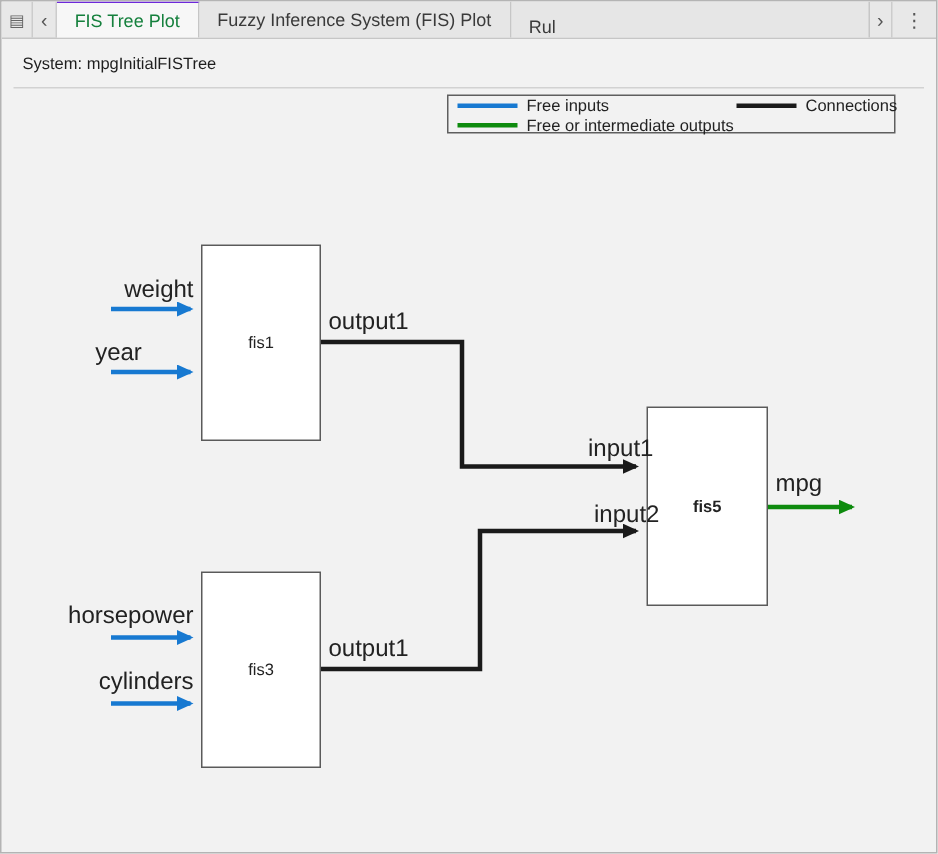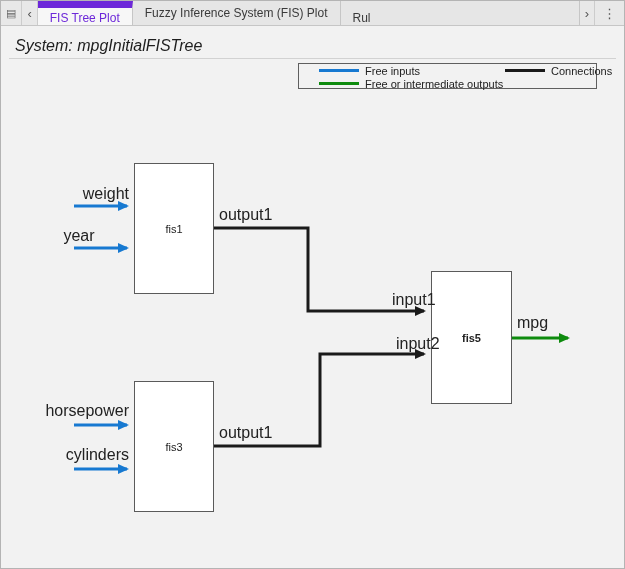--- a/index.html
+++ b/index.html
@@ -30,46 +30,45 @@
   .tab{
     display:flex;align-items:center;
     padding:0 12px;
     font-size:12px;color:#3a3a3a;
     background:#e6e6e6;
     border-right:1px solid #c6c6c6;
     white-space:nowrap;
     cursor:default;
   }
   .tab.active{
-    background:#f7f7f7;color:#6d28d9;
-    border-top:7px solid #6d28d9;
-    align-items:flex-end;
+    background:#f7f7f7;color:#15803d;
+    border-top:1px solid #6d28d9;
   }
   .tab.truncated{
     flex:1;min-width:0;overflow:hidden;align-items:flex-end;
   }
   .menu-cell{margin-left:0;border-left:1px solid #cccccc;border-right:none;padding:0 8px;}
   
   .system-label{
     position:absolute;left:14px;top:36px;
-    font-size:16px;color:#1e1e1e;font-style:italic;
+    font-size:11px;color:#1e1e1e;
   }
   .header-rule{
     position:absolute;left:8px;right:8px;top:57px;
     border-top:1px solid #d2d2d2;height:0;
   }
   
   .legend{
     position:absolute;left:297px;top:62px;width:299px;height:26px;
     border:1px solid #5f5f5f;
     display:grid;
     grid-template-columns:186px 1fr;
     grid-template-rows:13px 13px;
     align-items:center;
-    padding:0 0 0 20px;box-sizing:border-box;
+    padding:0 0 0 6px;box-sizing:border-box;
     background:transparent;
   }
   .legend-item{display:flex;align-items:center;gap:6px;font-size:11px;color:#222;}
   .legend-line{width:40px;height:3px;display:inline-block;flex:0 0 auto;}
   
   .diagram-svg{position:absolute;left:0;top:0;}
   .node{
     position:absolute;
     background:#ffffff;
     border:1px solid #5a5a5a;

